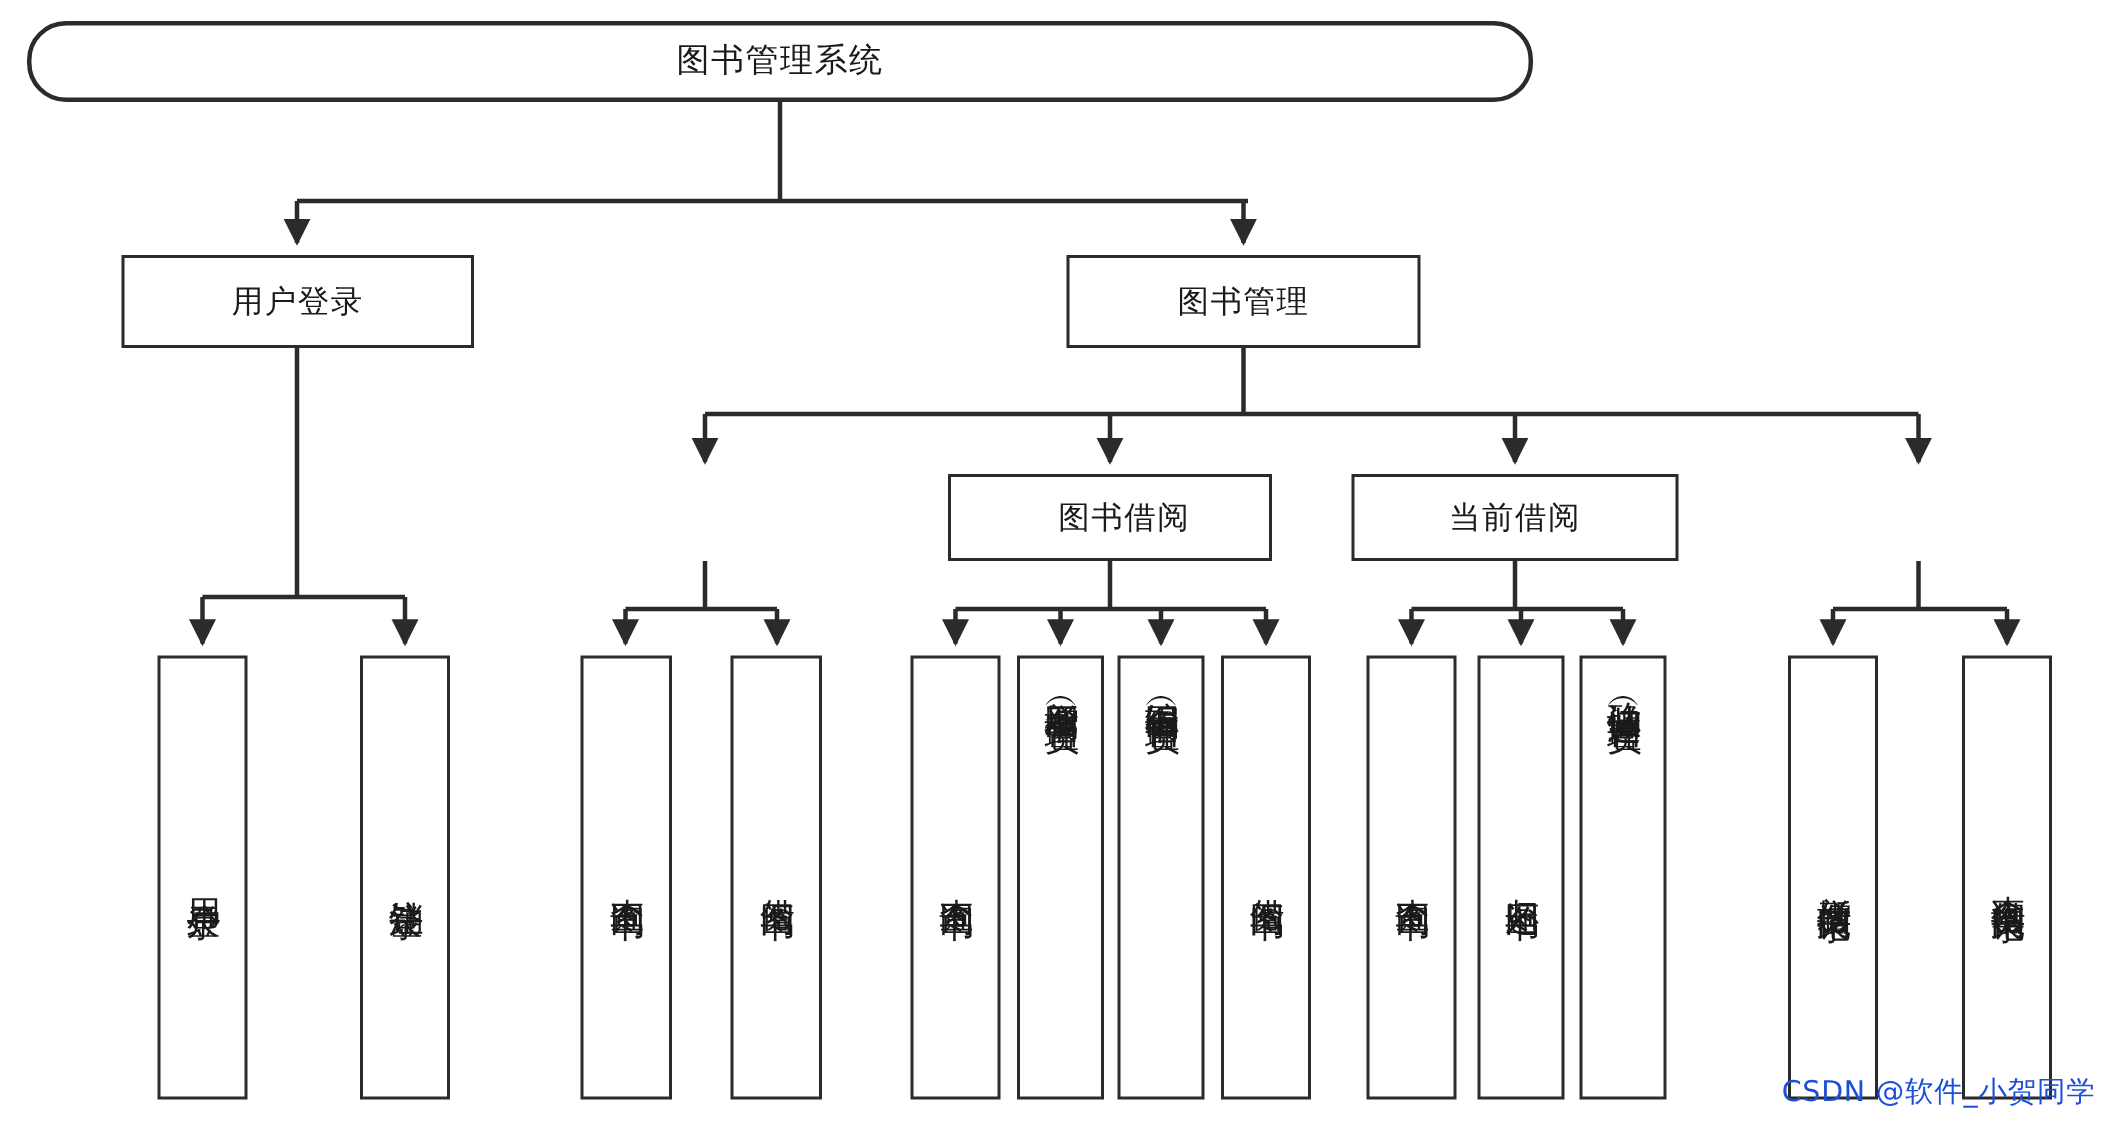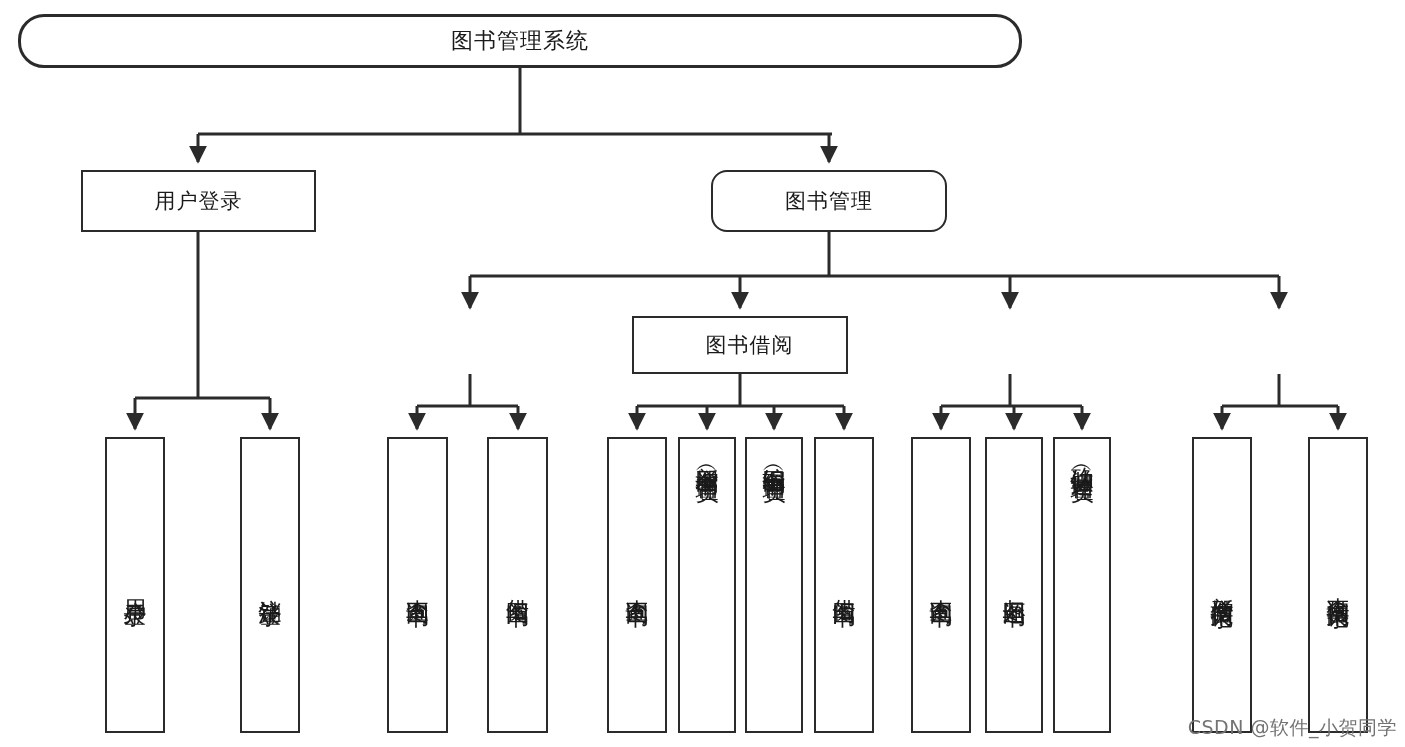--- a/index.html
+++ b/index.html
@@ -54,21 +54,21 @@
     line-height:1.08;
     letter-spacing:2px;
     white-space:nowrap;
     user-select:none;
   }
   #watermark{
     position:absolute;
     right:8px;
     bottom:6px;
     font-size:19px;
-    color:#737373;
+    color:#1d4ed8;
     letter-spacing:0.5px;
     user-select:none;
     white-space:nowrap;
   }
 </style>
 </head>
 <body>
 
 <div id="diagram-root">
 
@@ -122,26 +122,29 @@
     </g>
   </svg>
 
   <div class="node-box lvl1" style="left:18px;top:14px;width:1004px;height:54px;border-radius:26px;">
     <span class="node-label">图书管理系统</span>
   </div>
 
   <div class="node-box lvl2" style="left:81px;top:170px;width:235px;height:62px;">
     <span class="node-label">用户登录</span>
   </div>
-  <div class="node-box lvl2" style="left:711px;top:170px;width:236px;height:62px;border-radius:16px;">
+  <div class="node-box lvl2" style="left:711px;top:170px;width:236px;height:62px;">
     <span class="node-label">图书管理</span>
   </div>
 
   <div class="node-box lvl3" style="left:632px;top:316px;width:216px;height:58px;padding-left:19px;">
     <span class="node-label">图书借阅</span>
+  </div>
+  <div class="node-box lvl3" style="left:901px;top:316px;width:218px;height:58px;">
+    <span class="node-label">当前借阅</span>
   </div>
 
   <div class="leaf-box centered" style="left:105px;top:437px;width:60px;height:296px;">
     <span class="leaf-label">用户登录</span>
   </div>
   <div class="leaf-box centered" style="left:240px;top:437px;width:60px;height:296px;">
     <span class="leaf-label">注销登录</span>
   </div>
 
   <div class="leaf-box centered" style="left:387px;top:437px;width:61px;height:296px;">

